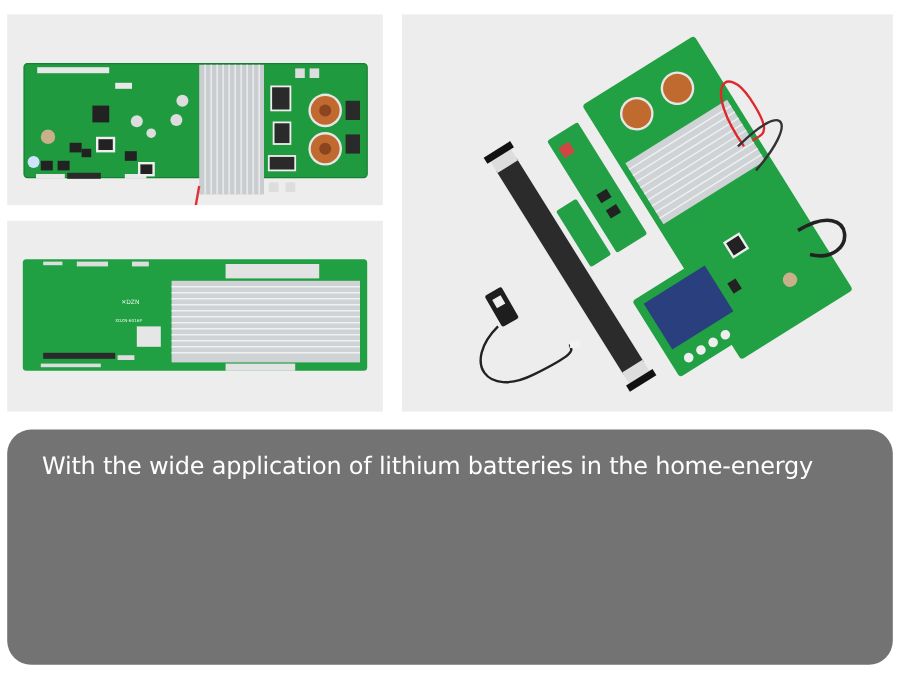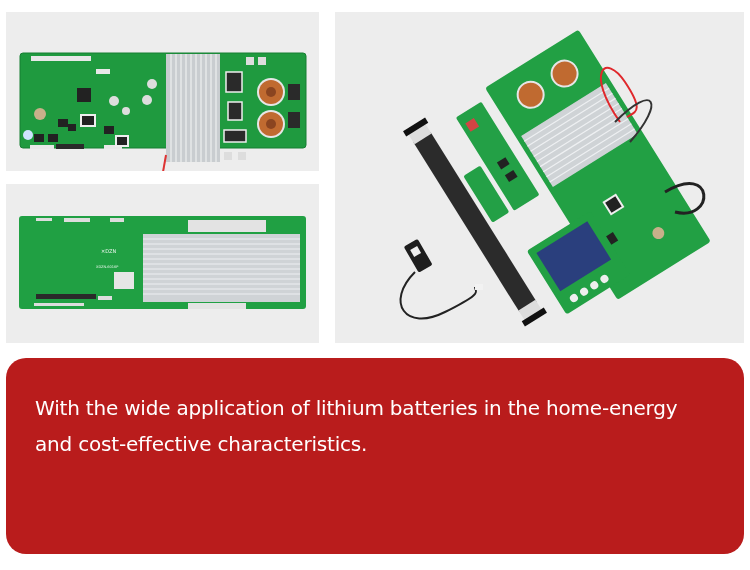--- a/index.html
+++ b/index.html
@@ -8,22 +8,22 @@
 
   .panel { position: absolute; background: #ededed; overflow: hidden; }
   #panel-top-left { left: 6px; top: 12px; width: 313px; height: 159px; }
   #panel-bottom-left { left: 6px; top: 184px; width: 313px; height: 159px; }
   #panel-right { left: 335px; top: 12px; width: 409px; height: 331px; }
 
   .panel svg { position: absolute; left: 0; top: 0; width: 100%; height: 100%; }
 
   #banner {
     position: absolute; left: 6px; top: 358px; width: 738px; height: 196px;
-    background: #b91c1c; border-radius: 20px;
-    padding: 32px 28px 0 29px;
+    background: #737373; border-radius: 20px;
+    padding: 12px 28px 0 29px;
   }
   #banner-text {
     color: #ffffff; font-size: 21.5px; line-height: 36px; letter-spacing: -0.2px;
     font-family: "DejaVu Sans", "Liberation Sans", sans-serif;
     font-size: 20px;
   }
   .line { display: block; white-space: nowrap; }
 </style>
 </head>
 <body>
@@ -182,15 +182,14 @@
       <rect x="80" y="234" width="8" height="8" fill="#eee"></rect>
     </g>
     <path d="M80 260 C 50 290, 70 320, 110 300 S 140 280, 140 275" fill="none" stroke="#222" stroke-width="2"></path>
     <rect x="140" y="272" width="8" height="6" fill="#f2f2f2"></rect>
   </svg>
 </div>
 
 <div id="banner">
   <p id="banner-text">
     <span class="line">With the wide application of lithium batteries in the home-energy</span>
-    <span class="line">and cost-effective characteristics.</span>
   </p>
 </div>
 
 </body></html>

